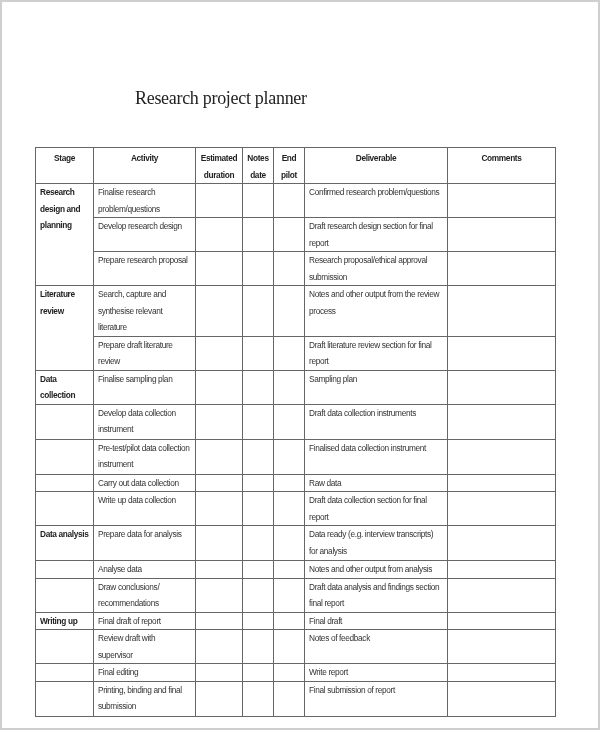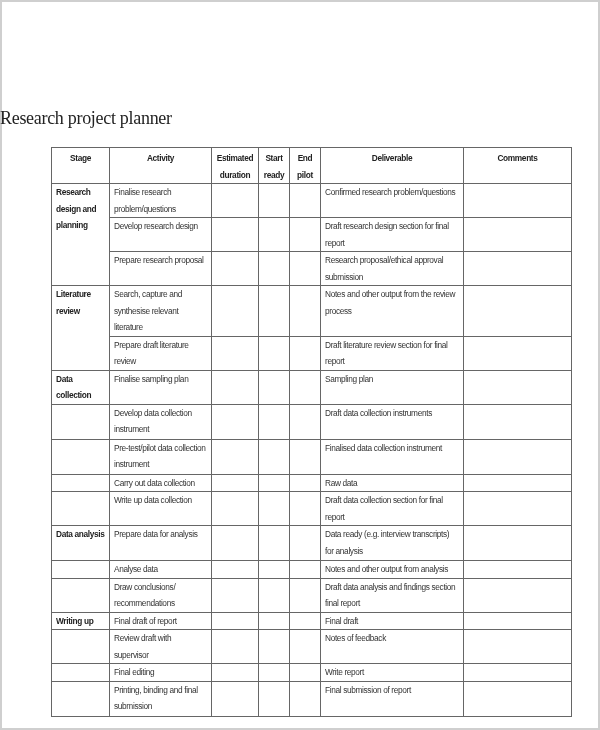--- a/index.html
+++ b/index.html
@@ -6,27 +6,27 @@
   body {
     width: 600px; height: 730px; background: #ffffff;
     font-family: "Liberation Sans", sans-serif; color: #222;
     position: relative; overflow: hidden;
   }
   .page-frame {
     position: absolute; left: 0; top: 0; width: 596px; height: 726px;
     border: 2px solid #cfcfcf; border-bottom: 2px solid #cfcfcf;
   }
   .title {
-    position: absolute; left: 0; width: 600px; top: 108px;
-    text-align: left; box-sizing: border-box;
+    position: absolute; left: 0; width: 600px; top: 88px;
+    text-align: left; padding-left: 135px; box-sizing: border-box;
     font-family: "Liberation Serif", serif; font-size: 18px; letter-spacing: -0.3px;
     color: #222;
   }
   table.planner {
-    position: absolute; left: 51px; top: 147px; width: 520px;
+    position: absolute; left: 35px; top: 147px; width: 520px;
     border-collapse: collapse; table-layout: fixed;
     font-size: 8.3px; line-height: 16.5px; letter-spacing: -0.35px;
     border: 1.6px solid #555;
     padding-left: 36px;
   }
   table.planner th, table.planner td {
     border: 1px solid #666; vertical-align: top; padding: 0 4px;
     overflow: hidden;
   }
   table.planner th {
@@ -56,21 +56,21 @@
     <col style="width:31px">
     <col style="width:31px">
     <col style="width:143px">
     <col style="width:108px">
   </colgroup>
   <thead>
     <tr>
       <th>Stage</th>
       <th>Activity</th>
       <th>Estimated duration</th>
-      <th>Start ready</th>
+      <th>Notes date</th>
       <th>End pilot</th>
       <th>Deliverable</th>
       <th>Comments</th>
     </tr>
   </thead>
   <tbody>
 
     <tr class="h2 group-start">
       <td class="stage" rowspan="3">Research design and planning</td>
       <td class="activity">Finalise research problem/questions</td>

